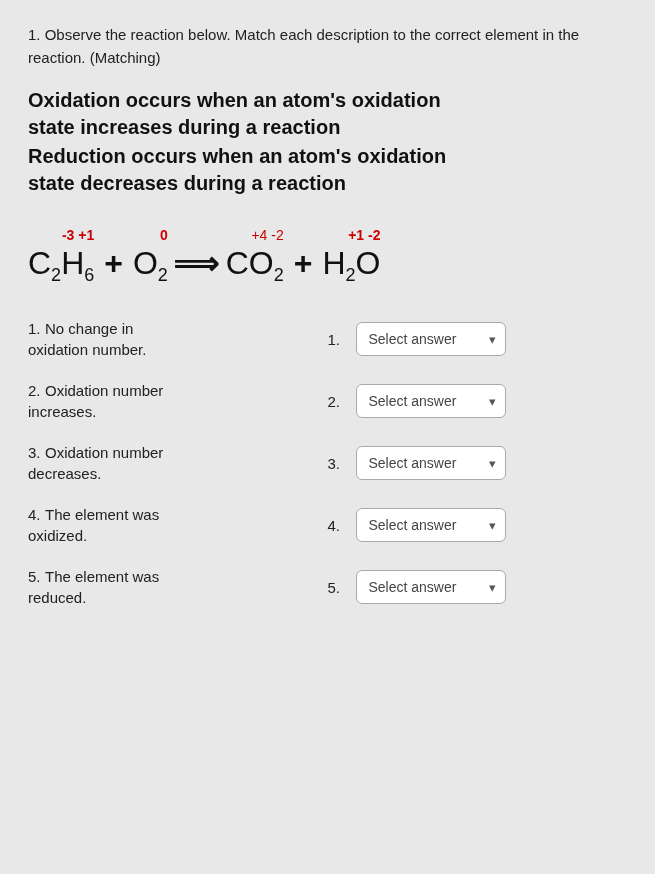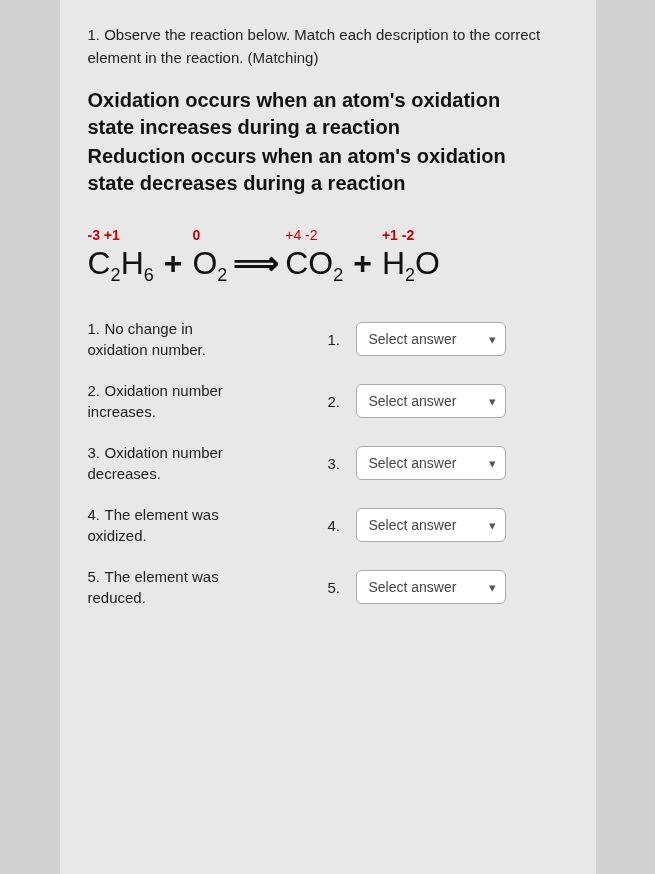--- a/index.html
+++ b/index.html
@@ -8,21 +8,21 @@
       background: #d0d0d0;
       display: flex;
       justify-content: center;
       align-items: flex-start;
       min-height: 874px;
       font-family: Arial, sans-serif;
     }
 
     .page {
       background: #e8e8e8;
-      width: 536px;
+      width: 655px;
       min-height: 874px;
       padding: 24px 28px;
     }
 
     .question-header {
       font-size: 15px;
       color: #222;
       line-height: 1.5;
       margin-bottom: 18px;
     }
@@ -46,21 +46,21 @@
 
     .equation-row {
       display: flex;
       align-items: flex-end;
       gap: 6px;
     }
 
     .eq-term {
       display: flex;
       flex-direction: column;
-      align-items: flex-start;
+      align-items: flex-end;
     }
 
     .eq-term .num-above {
       font-size: 14px;
       color: #cc0000;
       font-weight: bold;
       min-height: 18px;
     }
 
     .eq-term .formula-text {

